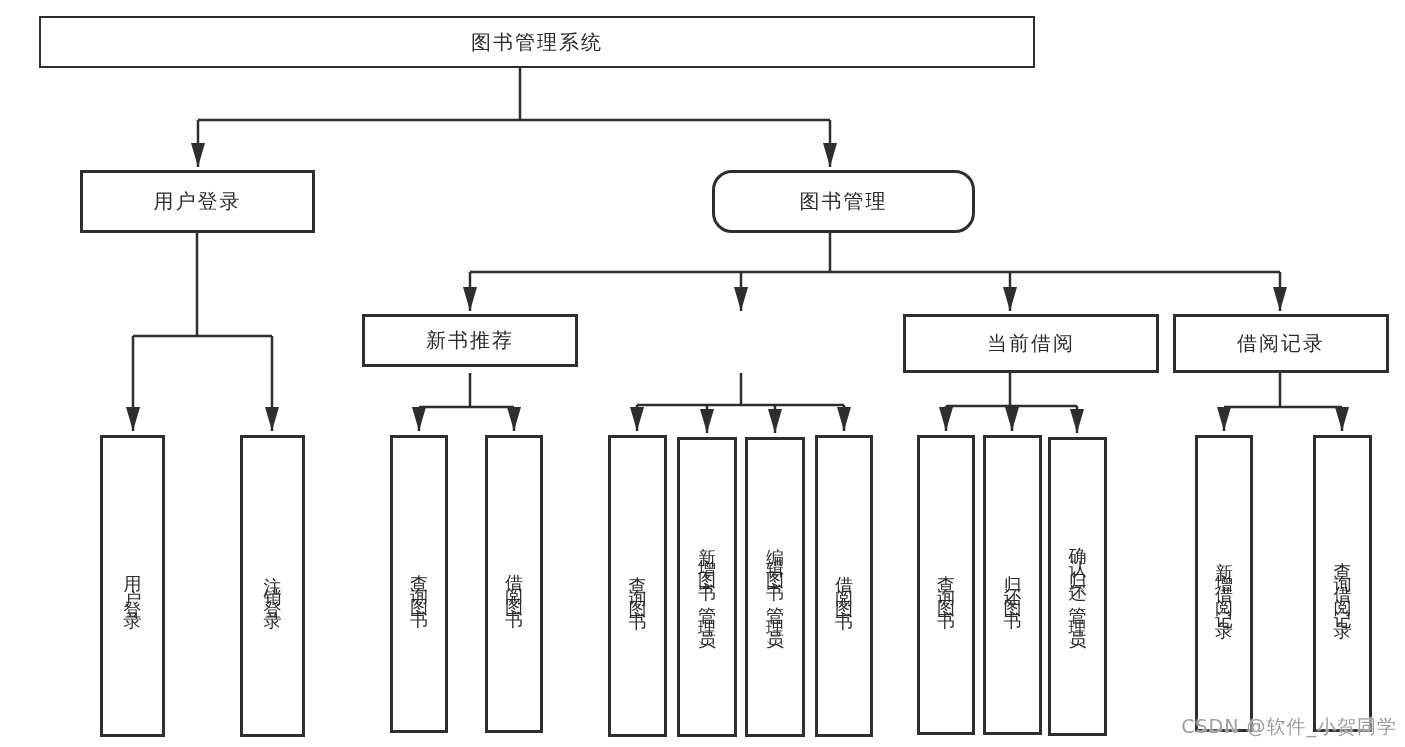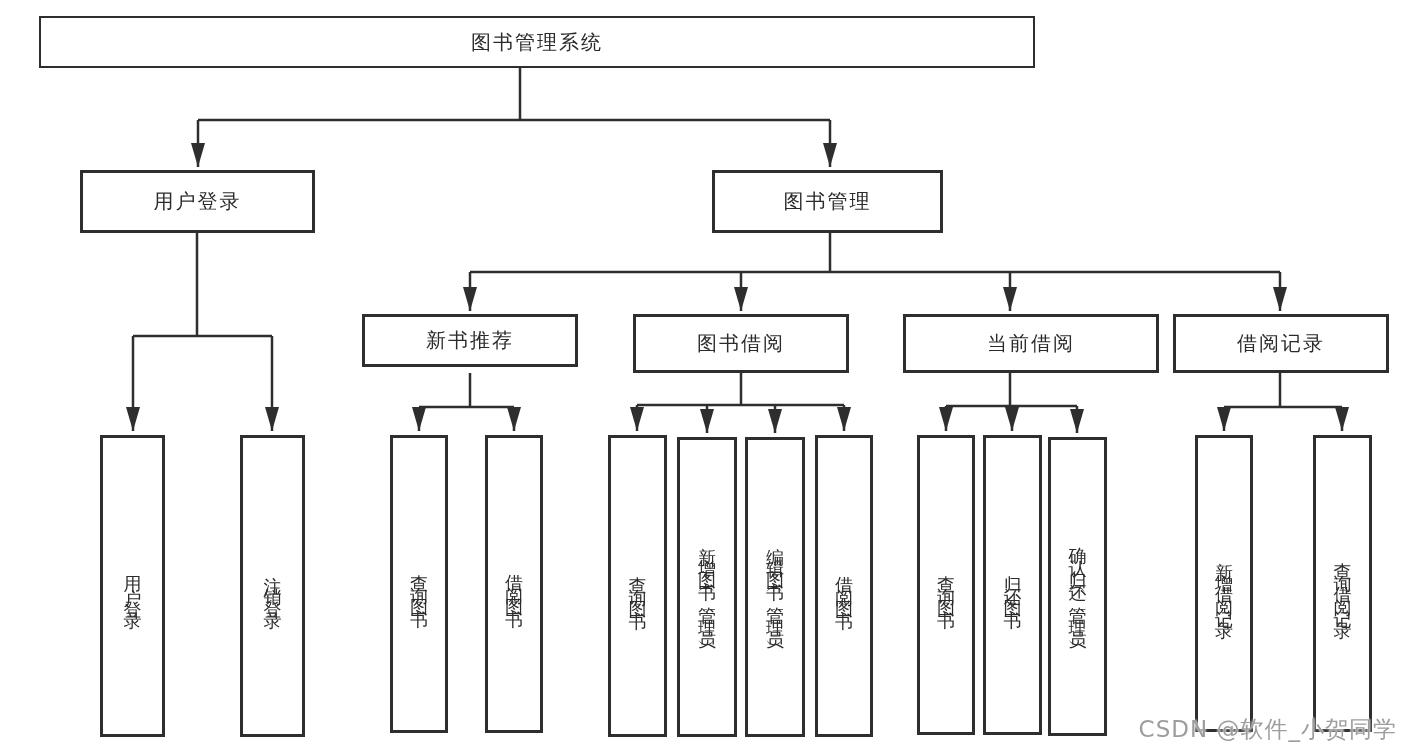--- a/index.html
+++ b/index.html
@@ -35,21 +35,21 @@
     letter-spacing:12px;
     line-height:1;
     font-size:18px;
     color:#2b2b2b;
   }
   .watermark{
     position:absolute;
     right:8px;
     top:714px;
     z-index:3;
-    font-size:23px;
+    font-size:19px;
     letter-spacing:1px;
     color:#9d9d9d;
     text-shadow:0 0 3px #ffffff, 0 0 2px #ffffff;
     white-space:nowrap;
   }
 </style>
 </head>
 <body>
 
 <div class="canvas">
@@ -92,29 +92,26 @@
     </g>
   </svg>
 
   <div class="box hbox root" style="left:22px;top:16px;width:996px;height:52px;">
     <span>图书管理系统</span>
   </div>
 
   <div class="box hbox" style="left:80px;top:170px;width:235px;height:63px;">
     <span>用户登录</span>
   </div>
-  <div class="box hbox" style="left:712px;top:170px;width:231px;height:63px;">
+  <div class="box hbox" style="left:712px;top:170px;width:263px;height:63px;border-radius:20px;">
     <span>图书管理</span>
   </div>
 
   <div class="box hbox" style="left:362px;top:314px;width:216px;height:53px;">
     <span>新书推荐</span>
-  </div>
-  <div class="box hbox" style="left:633px;top:314px;width:216px;height:59px;">
-    <span>图书借阅</span>
   </div>
   <div class="box hbox" style="left:903px;top:314px;width:256px;height:59px;">
     <span>当前借阅</span>
   </div>
   <div class="box hbox" style="left:1173px;top:314px;width:216px;height:59px;">
     <span>借阅记录</span>
   </div>
 
   <div class="box vbox" style="left:100px;top:435px;width:65px;height:302px;">
     <span class="vtext">用户登录</span>

